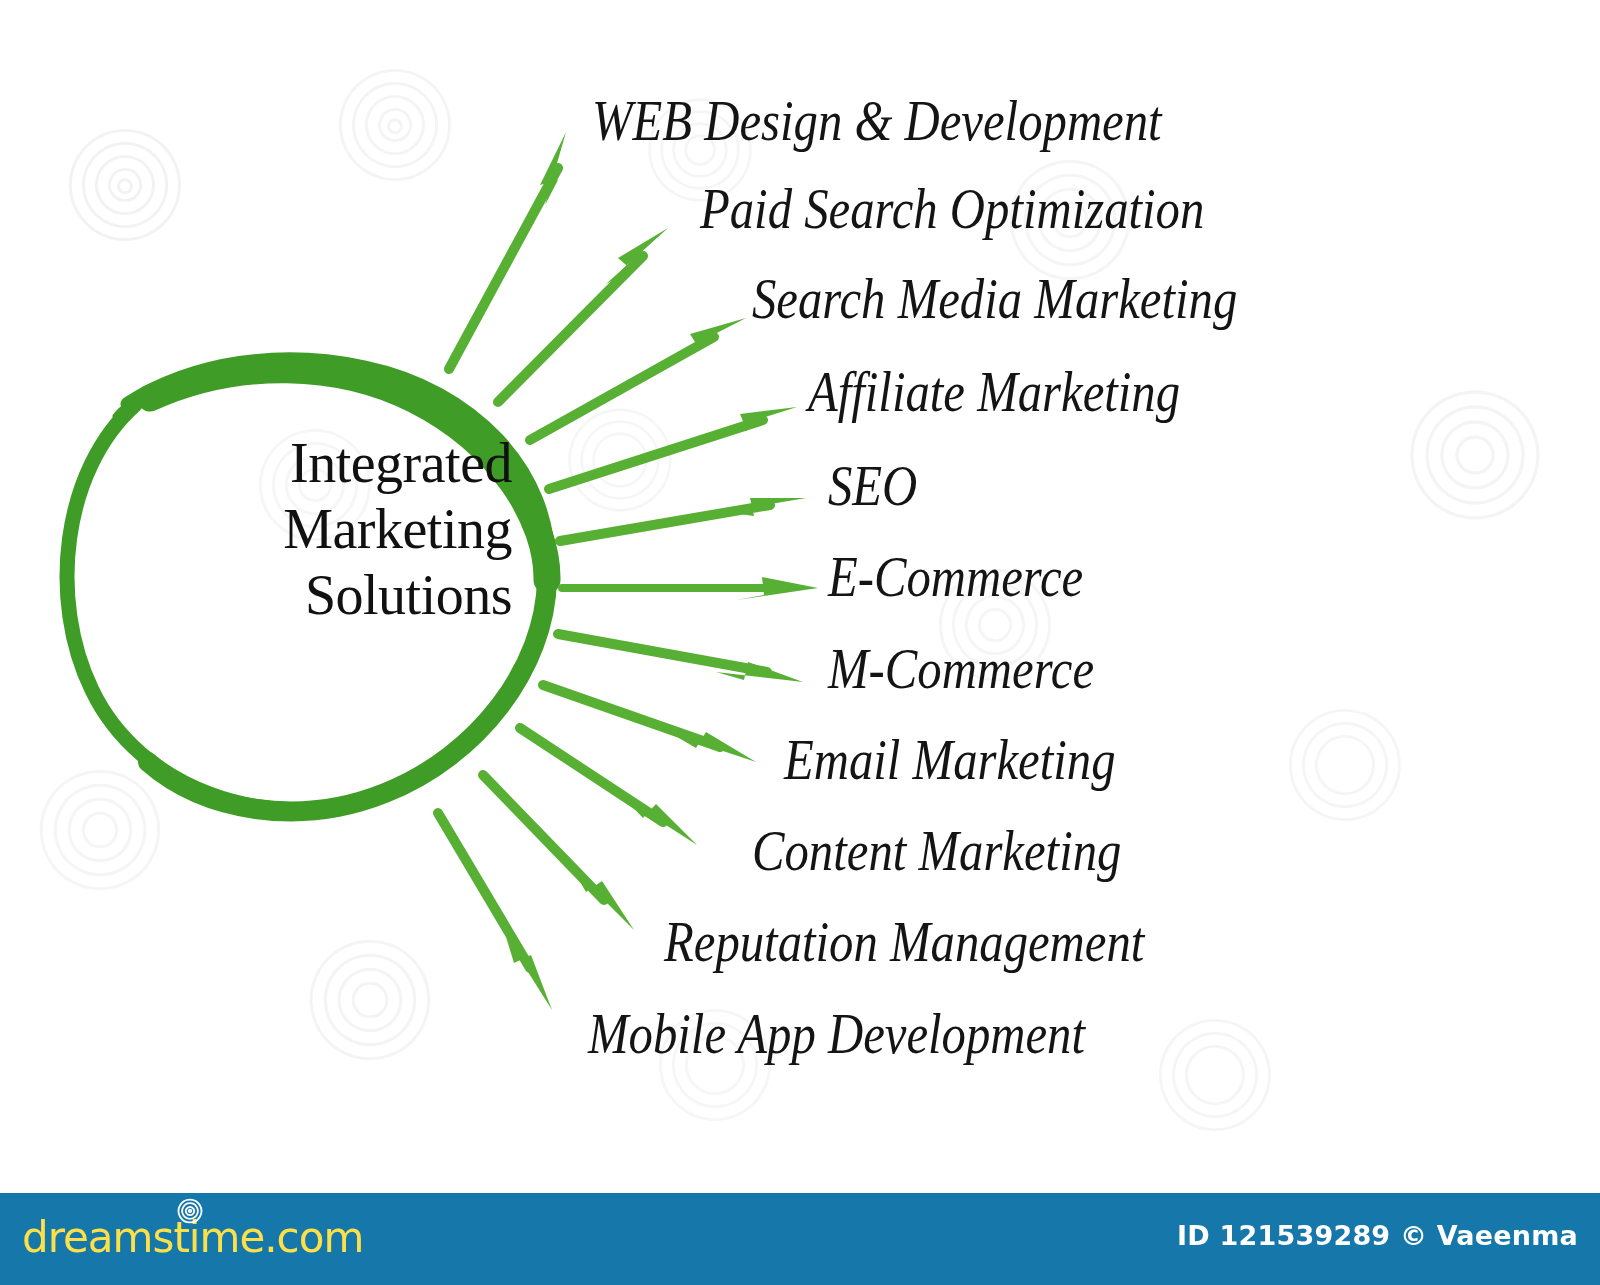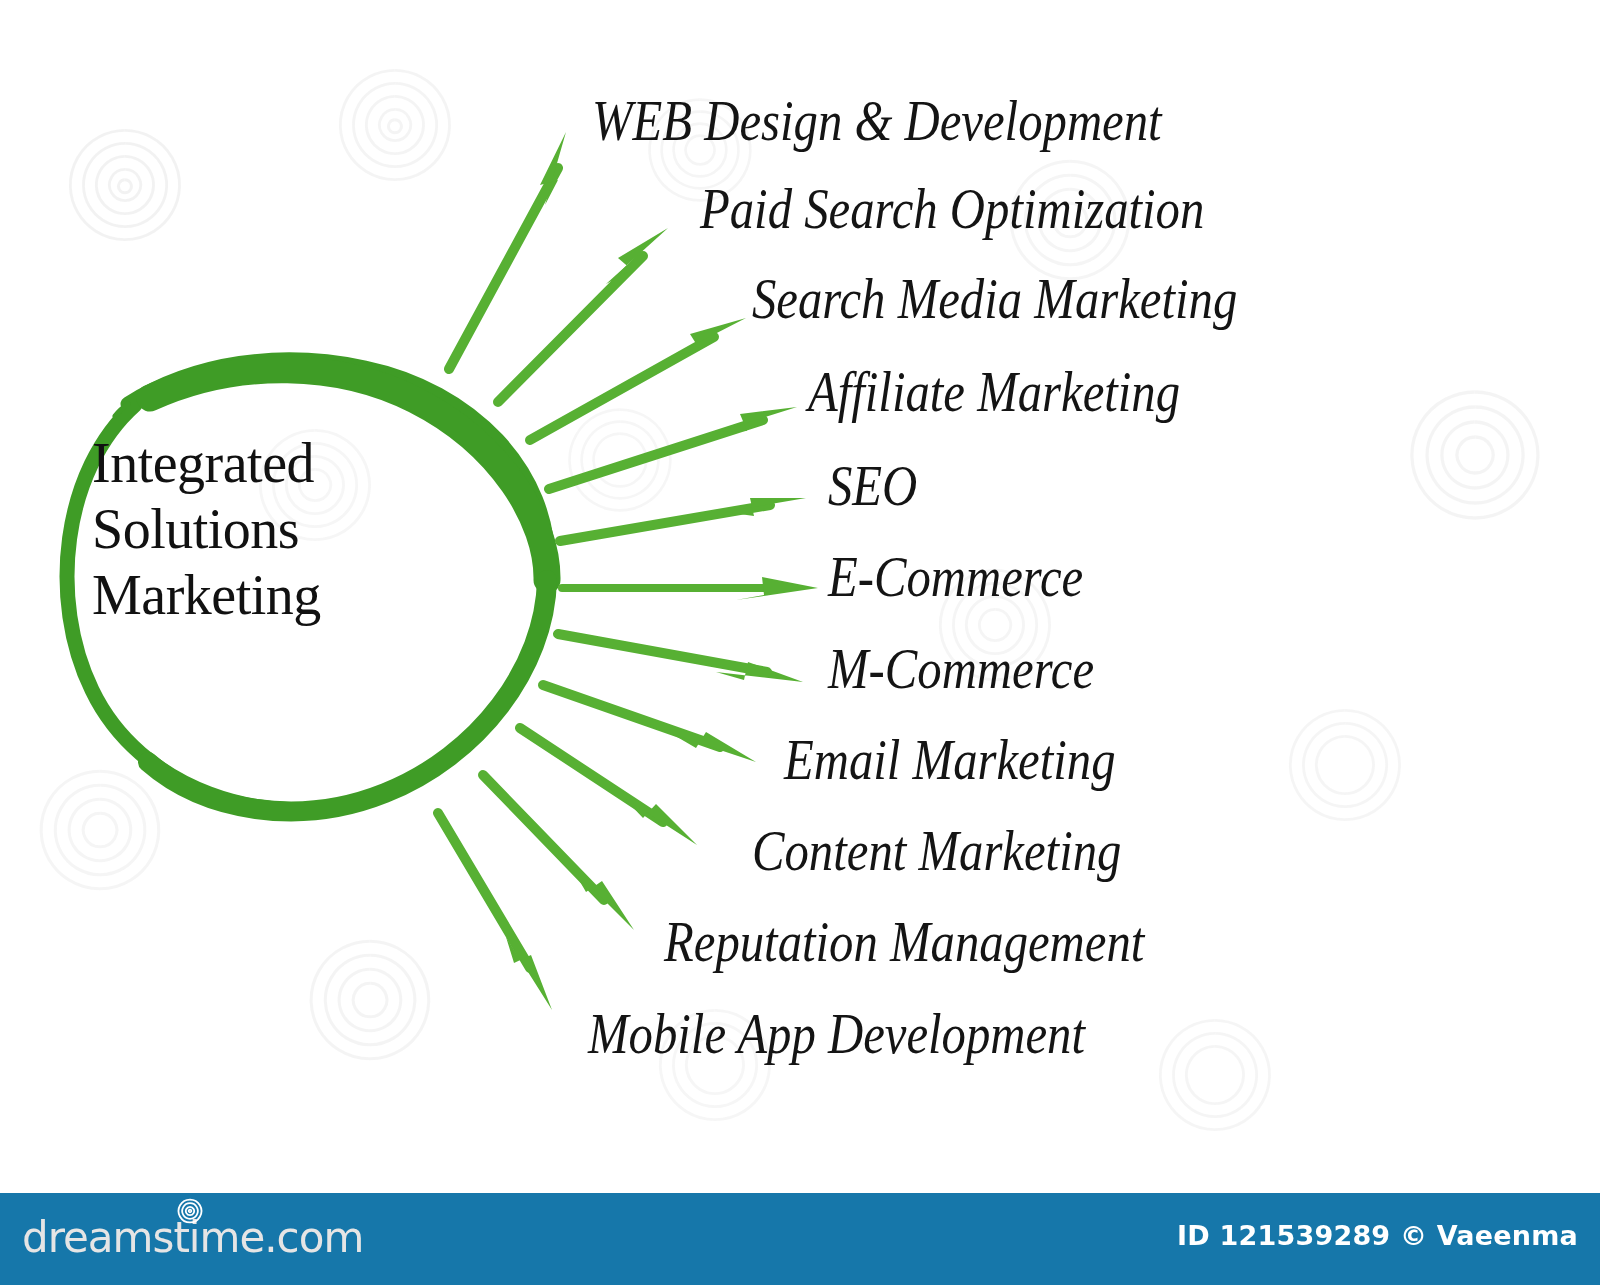--- a/index.html
+++ b/index.html
@@ -39,21 +39,21 @@
     z-index: 2;
   }
 
   
   .center-text {
     position: absolute;
     z-index: 3;
     left: 92px;
     top: 430px;
     width: 420px;
-    text-align: left;
+    text-align: right;
     color: #111111;
     font-family: "Liberation Serif", "DejaVu Serif", serif;
     font-size: 56px;
     line-height: 1.18;
     font-weight: 400;
     letter-spacing: -0.5px;
   }
   .center-text .ln { display: block; white-space: nowrap; }
 
   
@@ -88,21 +88,21 @@
   }
   #brand {
     position: absolute;
     left: 22px;
     top: 17px;
     height: 56px;
     display: flex;
     align-items: center;
   }
   #brand-word {
-    color: #e5e5e5;
+    color: #fde047;
     font-family: "DejaVu Sans", sans-serif;
     font-size: 42px;
     letter-spacing: -1px;
     line-height: 1;
     position: relative;
     text-align: right;
   }
   #brand-spiral {
     position: absolute;
     left: 155px;
@@ -266,22 +266,22 @@
 
       <g>
         <line x1="438" y1="813" x2="530" y2="968" stroke-width="10" stroke-linecap="round"></line>
         <path d="M 552 1010 L 531 955 L 514 963 L 506 937 Z" stroke="none"></path>
       </g>
     </g>
   </svg>
 
   <div class="center-text">
     <span class="ln">Integrated</span>
+    <span class="ln">Marketing</span>
     <span class="ln">Solutions</span>
-    <span class="ln">Marketing</span>
   </div>
 
   <div class="labels">
     <div class="spoke-label" style="left:592px;  top:92px;">WEB Design &amp; Development</div>
     <div class="spoke-label" style="left:700px;  top:180px;">Paid Search Optimization</div>
     <div class="spoke-label" style="left:752px;  top:270px;">Search Media Marketing</div>
     <div class="spoke-label" style="left:808px;  top:363px;">Affiliate Marketing</div>
     <div class="spoke-label" style="left:828px;  top:457px;">SEO</div>
     <div class="spoke-label" style="left:828px;  top:548px;">E-Commerce</div>
     <div class="spoke-label" style="left:828px;  top:640px;">M-Commerce</div>

